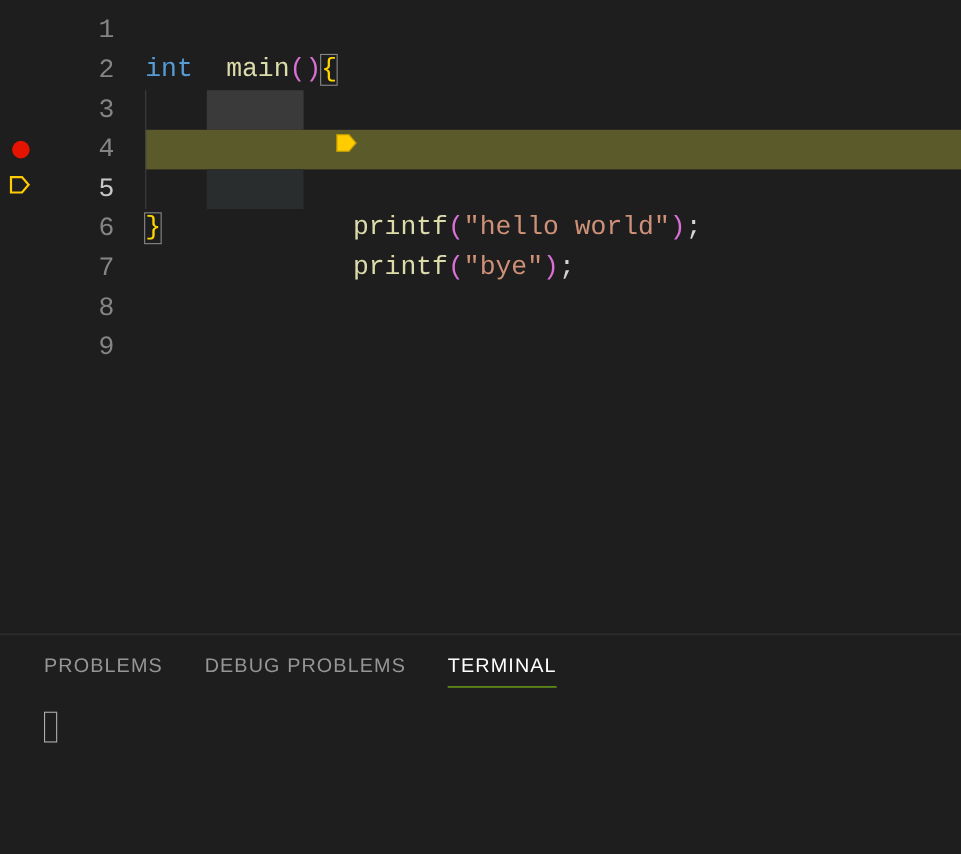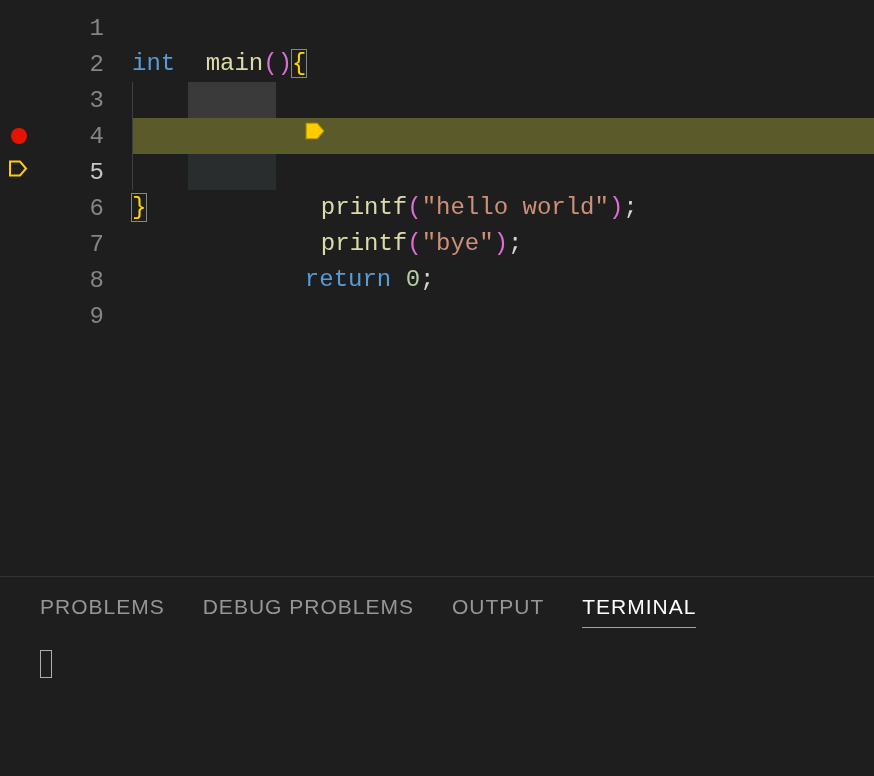--- a/index.html
+++ b/index.html
@@ -126,21 +126,21 @@
     border-top: 1px solid #333;
     height: 200px;
     display: flex;
     flex-direction: column;
   }
   .panel-tabs {
     display: flex;
     gap: 38px;
     padding: 18px 40px 10px 40px;
     font-family: -apple-system, BlinkMacSystemFont, "Segoe UI", sans-serif;
-    font-size: 21px;
+    font-size: 18px;
     letter-spacing: 1px;
   }
   .panel-tab {
     color: #969696;
     padding-bottom: 8px;
     cursor: pointer;
   }
   .panel-tab.active {
     color: #ffffff;
     border-bottom: 1px solid #84cc16;
@@ -218,35 +218,33 @@
           <svg width="22" height="22" viewBox="0 0 20 20">
               <path d="M2 3 L12 3 L18 10 L12 17 L2 17 Z" fill="#ffcc00" stroke="#bb9900" stroke-width="1"></path>
             </svg>
         </span>
         <span style="position:relative;"><span class="tok-default">    </span><span class="tok-func">printf</span><span class="tok-paren">(</span><span class="tok-string">"bye"</span><span class="tok-paren">)</span><span class="tok-punct">;</span></span>
       </div>
 
       <div class="code-line">
         <span class="indent-guide"></span>
         <span class="sel-overlay dim" style="left:56px;width:88px;"></span>
-        <span style="position:relative;"><span class="tok-default">    </span><span class="tok-keyword">return</span><span class="tok-default"> </span><span class="tok-number">0</span><span class="tok-punct">;</span></span>
       </div>
 
       <div class="code-line"><span class="tok-brace bracket-match">}</span></div>
 
       <div class="code-line"></div>
 
       <div class="code-line"></div>
     </div>
   </div>
 </div>
 
 <div class="panel">
   <div class="panel-tabs">
     <div class="panel-tab">PROBLEMS</div>
     <div class="panel-tab">DEBUG PROBLEMS</div>
-    <div class="panel-tab">OUTPUT</div>
     <div class="panel-tab active">TERMINAL</div>
   </div>
   <div class="terminal-body">
     <span class="terminal-cursor"></span>
   </div>
 </div>
 
 </body></html>

